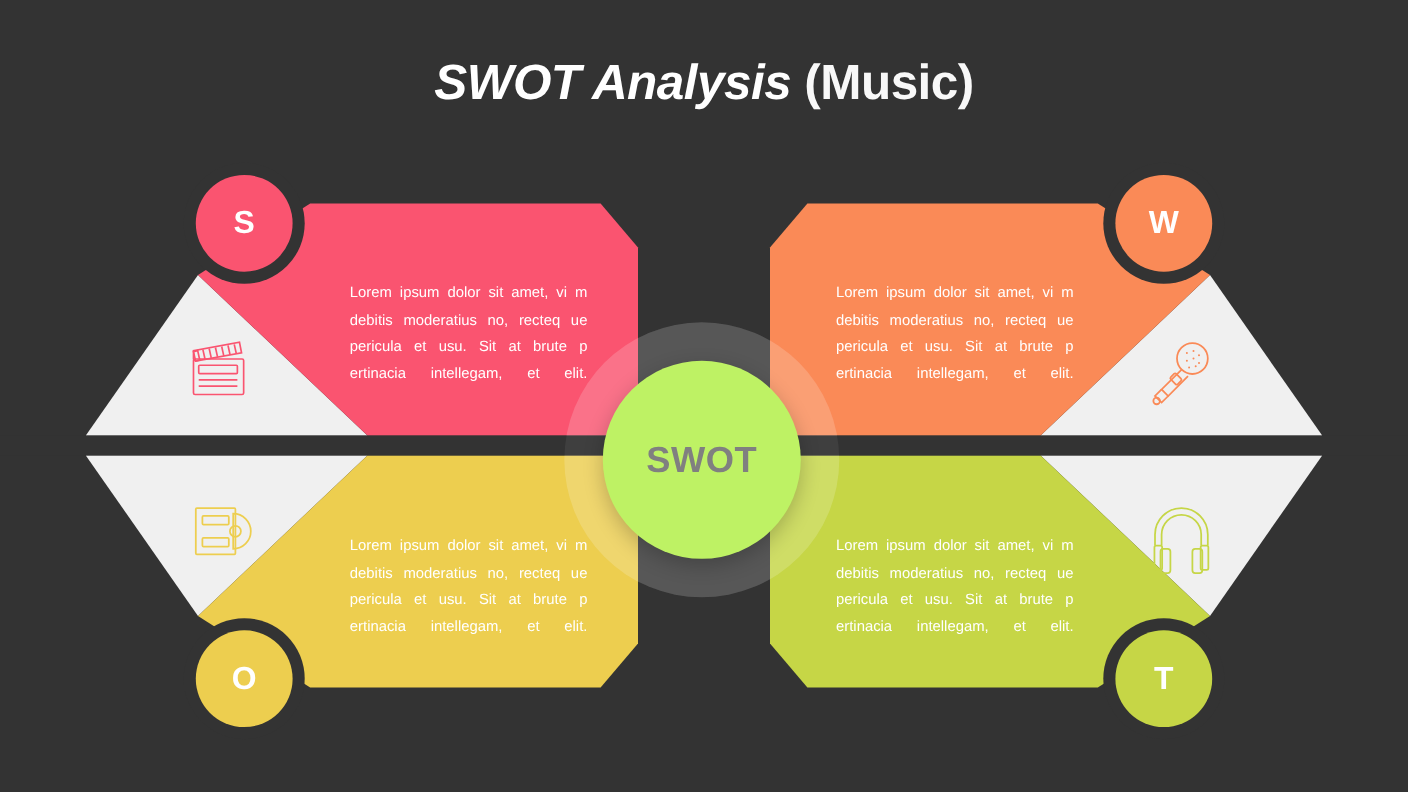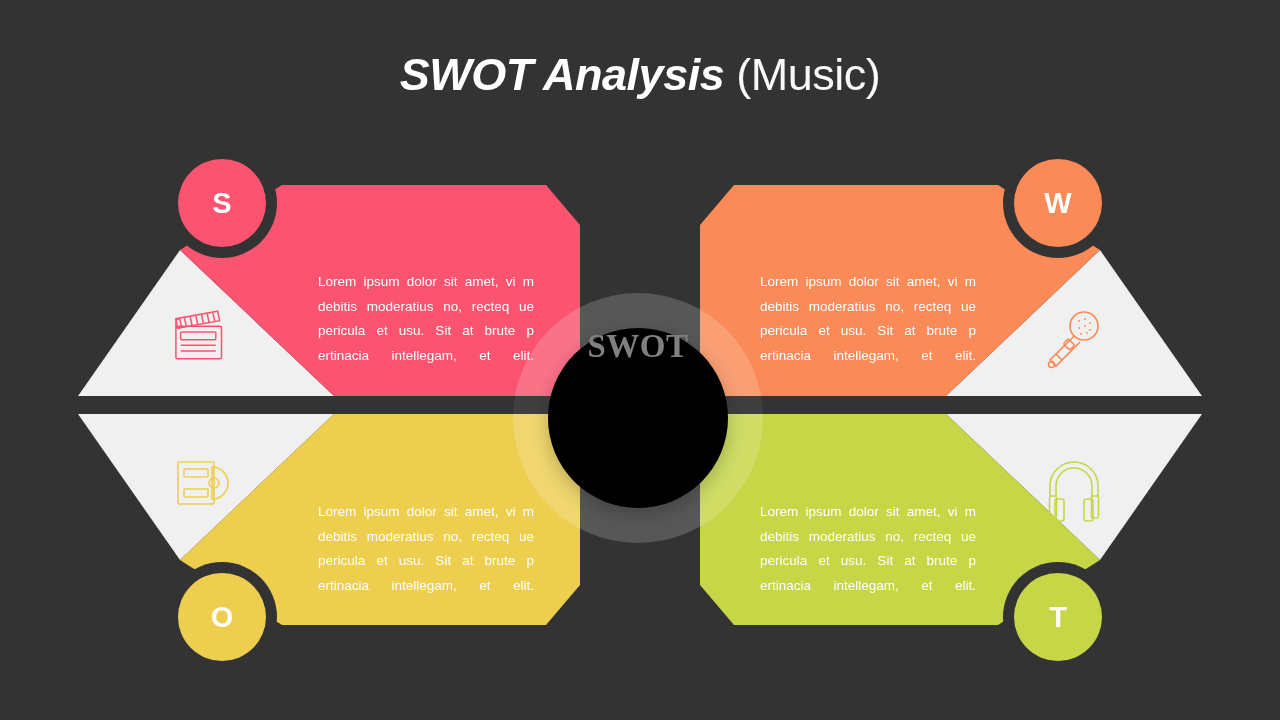--- a/index.html
+++ b/index.html
@@ -16,21 +16,21 @@
   .title{
     position:absolute;top:46px;left:0;width:1280px;
     text-align:center;
     font-size:45px;
     line-height:58px;
     color:#ffffff;
     letter-spacing:-0.5px;
     white-space:nowrap;
   }
   .title .t-bold{font-weight:bold;font-style:italic;}
-  .title .t-light{font-weight:400;opacity:.97;}
+  .title .t-light{font-weight:700;opacity:.97;}
 
   
   svg.diagram{position:absolute;left:0;top:0;width:1280px;height:720px;}
 
   
   .txt{
     position:absolute;
     width:216px;
     font-size:13.5px;
     line-height:24.5px;
@@ -38,21 +38,21 @@
     text-align:justify;
     text-justify:inter-word;
   }
   .txt-s{left:318px;top:254px;}
   .txt-w{left:760px;top:254px;text-align:justify;}
   .txt-o{left:318px;top:484px;}
   .txt-t{left:760px;top:484px;}
   .txt-w, .txt-t{text-align:justify;}
 
   
-  .just{text-align:justify;margin-top:16px;}
+  .just{text-align:justify;}
   .just::after{content:"";display:inline-block;width:100%;}
 
   
   .badge{
     position:absolute;
     width:88px;height:88px;border-radius:50%;
     display:flex;align-items:center;justify-content:center;
     font-size:29px;font-weight:bold;color:#ffffff;
     box-shadow:0 0 0 11px #333333;
   }
@@ -63,24 +63,23 @@
 
   
   .center-outer{
     position:absolute;left:513px;top:293px;
     width:250px;height:250px;border-radius:50%;
     background:rgba(255,255,255,0.06);
   }
   .center-white{
     position:absolute;left:548px;top:328px;
     width:180px;height:180px;border-radius:50%;
-    background:#000000;
-    display:flex;align-items:flex-start;justify-content:center;
+    background:#bef264;
+    display:flex;align-items:center;justify-content:center;
     box-shadow:0 6px 18px rgba(0,0,0,0.22);
-    font-family:Liberation Serif, serif;
   }
   .center-white span{
     font-size:33px;font-weight:bold;color:#808080;letter-spacing:0.5px;
   }
 </style>
 </head>
 <body>
 
 <div class="stage">
 

